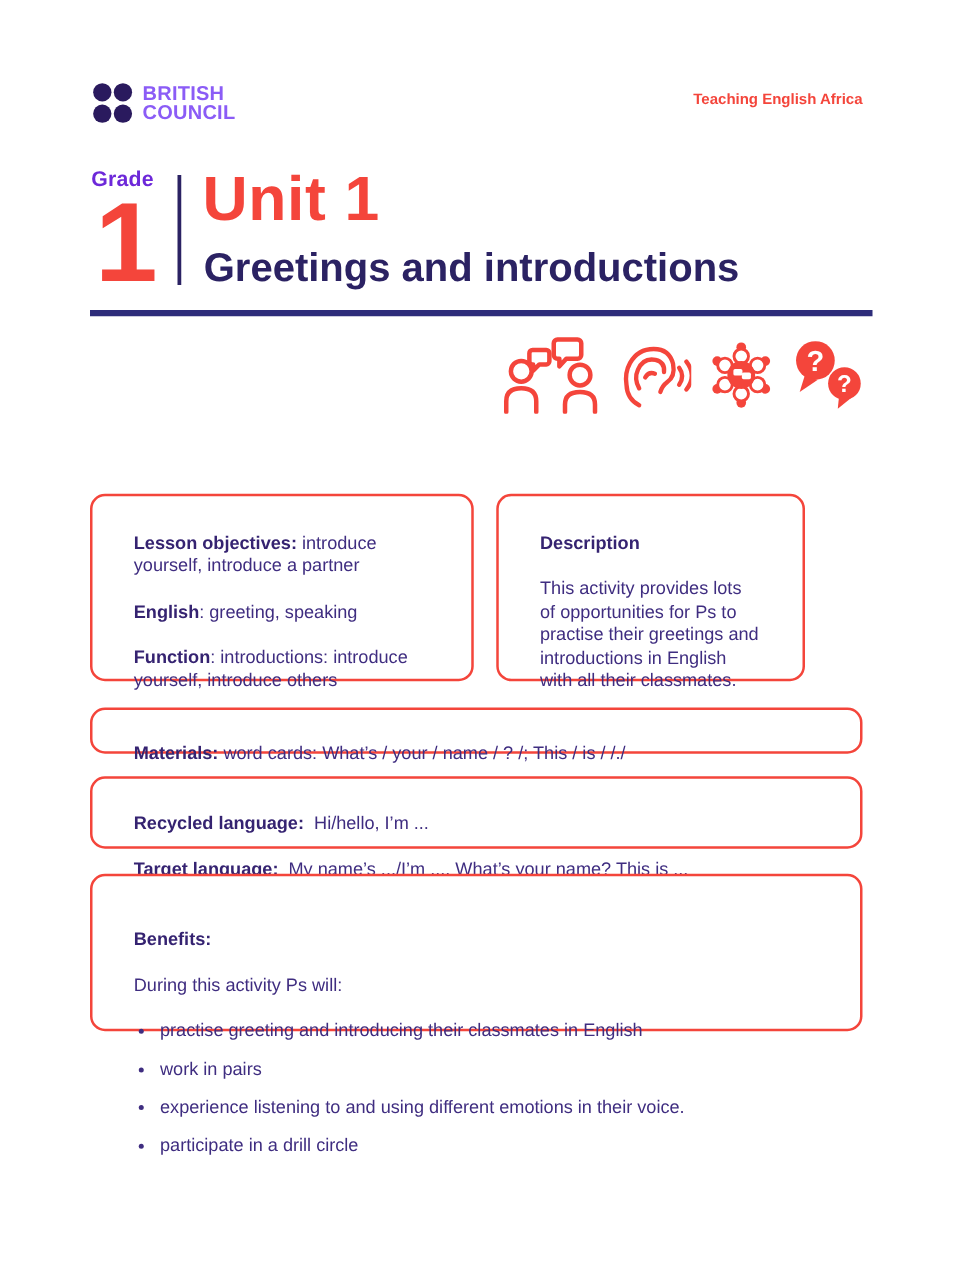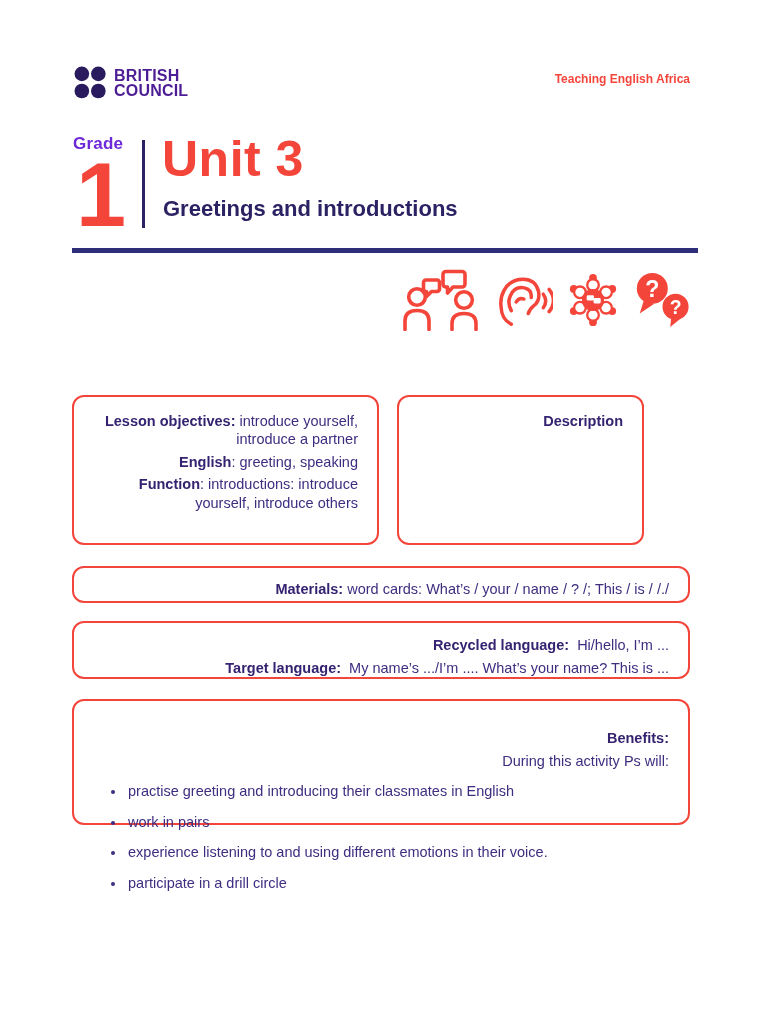--- a/index.html
+++ b/index.html
@@ -3,47 +3,47 @@
 <meta charset="utf-8">
 <style>
   html,body { margin:0; padding:0; background:#ffffff; }
   .page {
     position:relative; width:768px; height:1024px; background:#ffffff;
     font-family:"Liberation Sans", sans-serif; overflow:hidden;
   }
 
   
   .logo { position:absolute; left:74px; top:66px; display:flex; align-items:center; gap:7px; }
-  .logo-text { font-weight:700; font-size:16px; line-height:15px; color:#4c1d95; letter-spacing:0.2px; }
+  .logo-text { font-weight:700; font-size:16px; line-height:15px; color:#8b5cf6; letter-spacing:0.2px; }
   .program-title { position:absolute; top:72px; right:78px; color:#f4453b; font-weight:700; font-size:12px; }
 
   
   .grade { position:absolute; left:73px; top:134px; }
   .grade-label { color:#6d28d9; font-weight:700; font-size:17px; letter-spacing:0.2px; }
   .grade-number { color:#f4453b; font-weight:700; font-size:90px; line-height:0.82; margin-top:5px; margin-left:3px; letter-spacing:-3px; }
   .vrule { position:absolute; left:142px; top:140px; width:3px; height:88px; background:#2b2263; }
   .unit-title { position:absolute; left:162px; top:134px; color:#f4453b; font-weight:700; font-size:50px; line-height:1; letter-spacing:0.5px; }
-  .unit-subtitle { position:absolute; left:163px; top:196px; color:#2b2263; font-weight:700; font-size:22px; }
+  .unit-subtitle { position:absolute; left:163px; top:196px; color:#2b2263; font-weight:700; font-size:32px; }
 
   .divider { position:absolute; left:72px; top:248px; width:626px; height:5px; background:#2e2d7a; }
 
   
   .icon-row { position:absolute; left:401px; top:266px; width:291px; height:68px;
               display:flex; justify-content:space-between; align-items:center; }
   .icon-row svg { display:block; }
 
   
   .box {
     position:absolute; box-sizing:border-box;
     border:2.5px solid #f4453b; border-radius:12px;
     color:#3f2d80; font-size:14.5px; line-height:18.4px;
     padding:11px 15px; background:#fff;
   }
   .box strong { font-weight:700; color:#352371; }
-  .box p { margin:4px;text-align:right; }
+  .box p { margin:18px; }
   #box-objectives { left:72px; top:395px; width:307px; height:150px; }
   #box-description { left:397px; top:395px; width:247px; height:150px; }
   #box-materials  { left:72px; top:566px; width:618px; height:37px; padding:8px 15px; }
   #box-language   { left:72px; top:621px; width:618px; height:58px; padding:9px 15px; line-height:19px; }
   #box-benefits   { left:72px; top:699px; width:618px; height:126px; padding:24px 15px; line-height:18.6px; }
   #box-benefits ul { margin:1px 0 0 0; padding-left:25px; }
   #box-benefits li { margin:12px; padding-left:2px; }
 </style>
 </head>
 <body>
@@ -62,21 +62,21 @@
       <div>COUNCIL</div>
     </div>
   </div>
   <div class="program-title">Teaching English Africa</div>
 
   <div class="grade">
     <div class="grade-label">Grade</div>
     <div class="grade-number">1</div>
   </div>
   <div class="vrule"></div>
-  <div class="unit-title">Unit 3</div>
+  <div class="unit-title">Unit 1</div>
   <div class="unit-subtitle">Greetings and introductions</div>
 
   <div class="divider"></div>
 
   <div class="icon-row">
     <svg width="80" height="62" viewBox="0 0 80 62" fill="none" stroke="#f4453b" stroke-width="3.6" stroke-linecap="round" stroke-linejoin="round">
       <circle cx="16" cy="28" r="8.3"></circle>
       <path d="M4 60.5 V52 Q4 41.5 16 41.5 Q28 41.5 28 52 V60.5"></path>
       <circle cx="63" cy="31" r="8.3"></circle>
       <path d="M51 60.5 V54.5 Q51 44.5 63 44.5 Q75 44.5 75 54.5 V60.5"></path>
@@ -127,20 +127,21 @@
   </div>
 
   <div class="box" id="box-objectives">
     <p><strong>Lesson objectives:</strong><span> introduce yourself, introduce a partner</span></p>
     <p><strong>English</strong><span>: greeting, speaking</span></p>
     <p><strong>Function</strong><span>: introductions: introduce yourself, introduce others</span></p>
   </div>
 
   <div class="box" id="box-description">
     <p><strong>Description</strong></p>
+    <p>This activity provides lots of opportunities for Ps to practise their greetings and introductions in English with all their classmates.</p>
   </div>
 
   <div class="box" id="box-language">
     <p><strong>Recycled language:</strong><span>&nbsp; Hi/hello, I’m ...</span></p>
     <p><strong>Target language:</strong><span>&nbsp; My name’s .../I’m .... What’s your name? This is ...</span></p>
   </div>
 
   <div class="box" id="box-materials">
     <p><strong>Materials:</strong><span> word cards: What’s / your / name / ? /; This / is / /./</span></p>
   </div>

